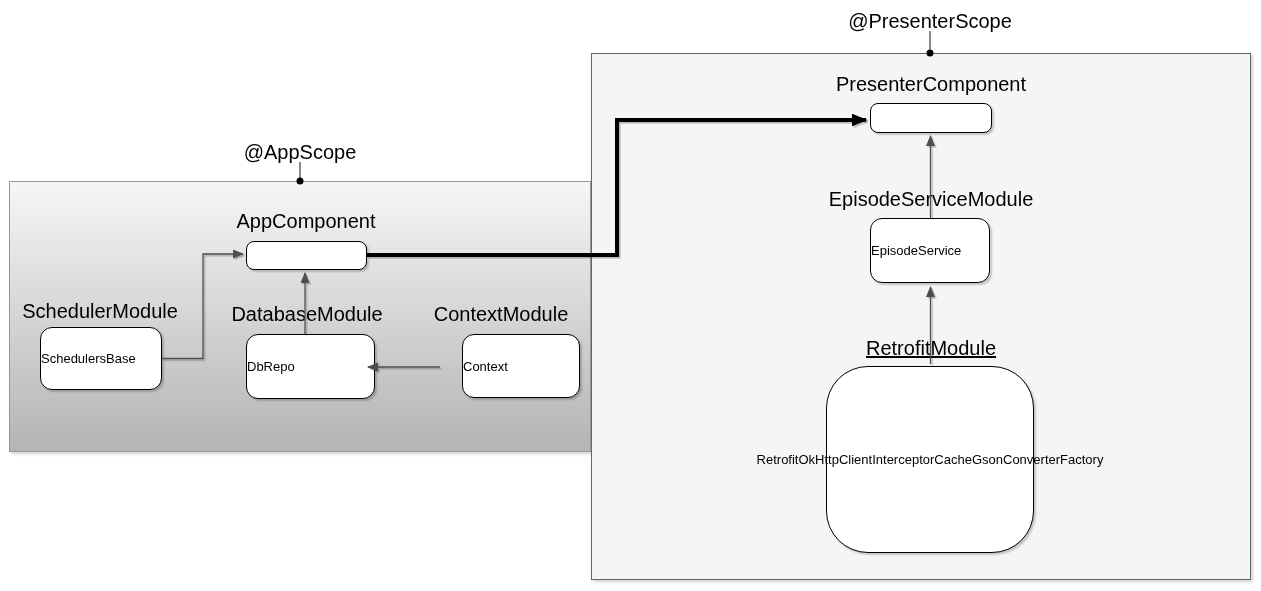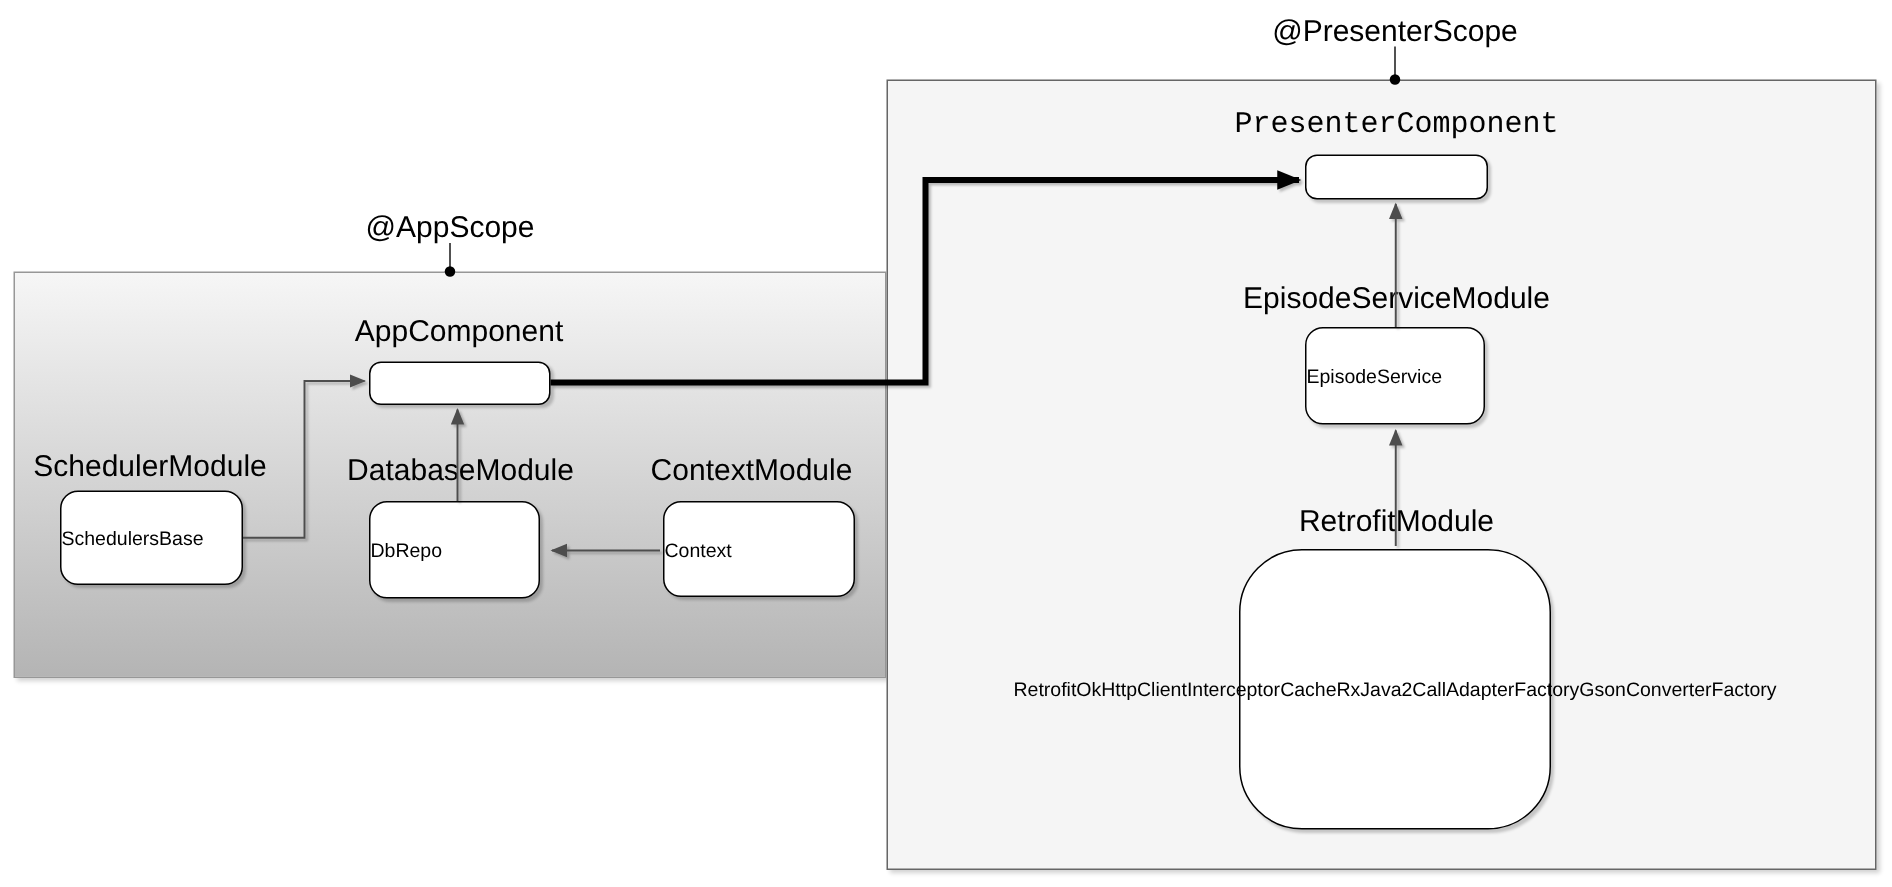--- a/index.html
+++ b/index.html
@@ -46,22 +46,22 @@
     background:var(--node-fill);
     border:1px solid var(--node-border);
     display:flex;align-items:center;justify-content:flex-start;
     font-size:13px;
     box-shadow:2px 2px 2px rgba(0,0,0,0.2);
     white-space:nowrap;
   }
   .node-r12{border-radius:12px;}
   .node-r8{border-radius:8px;}
   .node-schedulers-base{left:40px;top:327px;width:122px;height:63px;}
-  .node-db-repo{left:246px;top:334px;width:114px;height:65px;}
-  .node-context{left:442px;top:334px;width:128px;height:64px;}
+  .node-db-repo{left:246px;top:334px;width:129px;height:65px;}
+  .node-context{left:462px;top:334px;width:118px;height:64px;}
   .node-episode-service{left:870px;top:218px;width:120px;height:65px;}
   .node-app-component{left:246px;top:241px;width:121px;height:29px;}
   .node-presenter-component{left:870px;top:103px;width:122px;height:30px;}
   .node-retrofit{
     left:826px;top:366px;width:208px;height:187px;
     border-radius:42px;
     flex-direction:row;justify-content:center;
   }
   .node-retrofit .item{
     height:30px;line-height:30px;text-align:center;
@@ -73,27 +73,27 @@
 
 <div class="canvas">
 
   <div class="panel panel-app"></div>
   <div class="panel panel-presenter"></div>
 
   <div class="lbl" style="left:300px;top:143px;">@AppScope</div>
   <div class="lbl" style="left:930px;top:12px;">@PresenterScope</div>
 
   <div class="lbl" style="left:306px;top:212px;">AppComponent</div>
-  <div class="lbl" style="left:931px;top:75px;font-family:Liberation Mono, monospace;">PresenterComponent</div>
+  <div class="lbl" style="left:931px;top:75px;">PresenterComponent</div>
 
   <div class="lbl" style="left:100px;top:302px;">SchedulerModule</div>
   <div class="lbl" style="left:307px;top:305px;">DatabaseModule</div>
   <div class="lbl" style="left:501px;top:305px;">ContextModule</div>
   <div class="lbl" style="left:931px;top:190px;">EpisodeServiceModule</div>
-  <div class="lbl" style="left:931px;top:339px;">RetrofitModule</div>
+  <div class="lbl" style="left:931px;top:339px;text-decoration:underline;">RetrofitModule</div>
 
   <div class="node node-r8 node-app-component"></div>
   <div class="node node-r8 node-presenter-component"></div>
 
   <div class="node node-r12 node-schedulers-base">
     <span>SchedulersBase</span>
   </div>
   <div class="node node-r12 node-db-repo">
     <span>DbRepo</span>
   </div>
@@ -102,21 +102,20 @@
   </div>
   <div class="node node-r12 node-episode-service">
     <span>EpisodeService</span>
   </div>
 
   <div class="node node-retrofit">
     <div class="item">Retrofit</div>
     <div class="item">OkHttpClient</div>
     <div class="item">Interceptor</div>
     <div class="item">Cache</div>
-    <div class="item">RxJava2CallAdapterFactory</div>
     <div class="item">GsonConverterFactory</div>
   </div>
 
   <svg class="edges" width="1261" height="591" viewBox="0 0 1261 591">
     <defs>
       <marker id="arr" markerUnits="userSpaceOnUse" markerWidth="12" markerHeight="10" refX="10" refY="4.5" orient="auto">
         <path d="M0,0 L11,4.5 L0,9 Z" fill="#4d4d4d"></path>
       </marker>
       <marker id="arrT" markerUnits="userSpaceOnUse" markerWidth="18" markerHeight="14" refX="14.5" refY="6.5" orient="auto">
         <path d="M0,0 L16,6.5 L0,13 Z" fill="#000000"></path>

